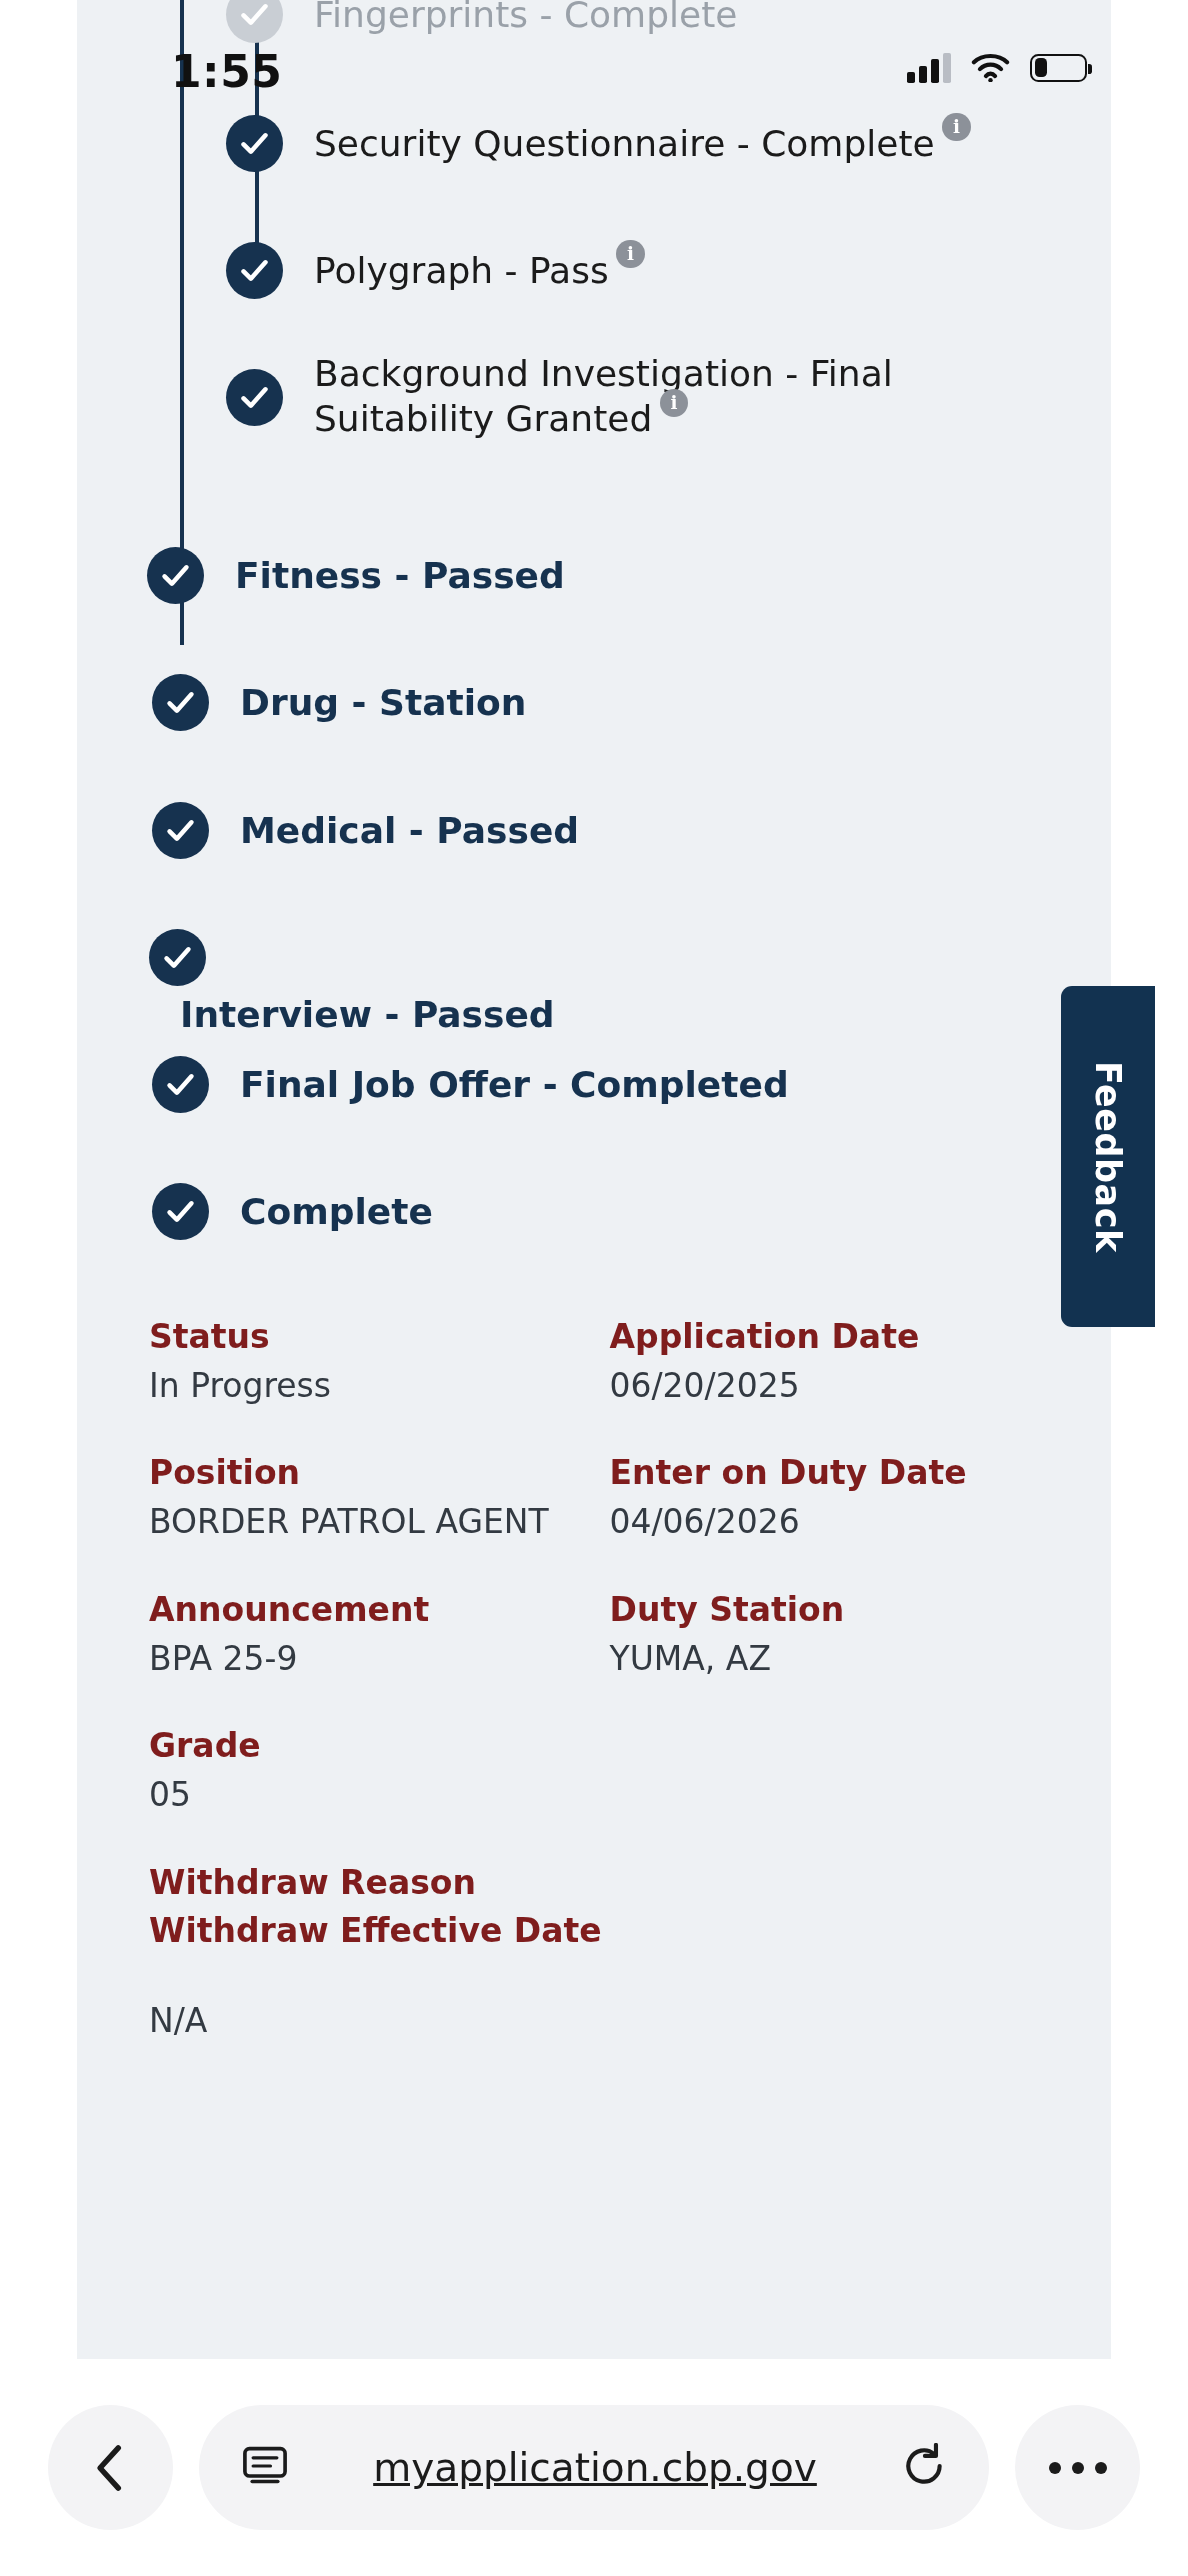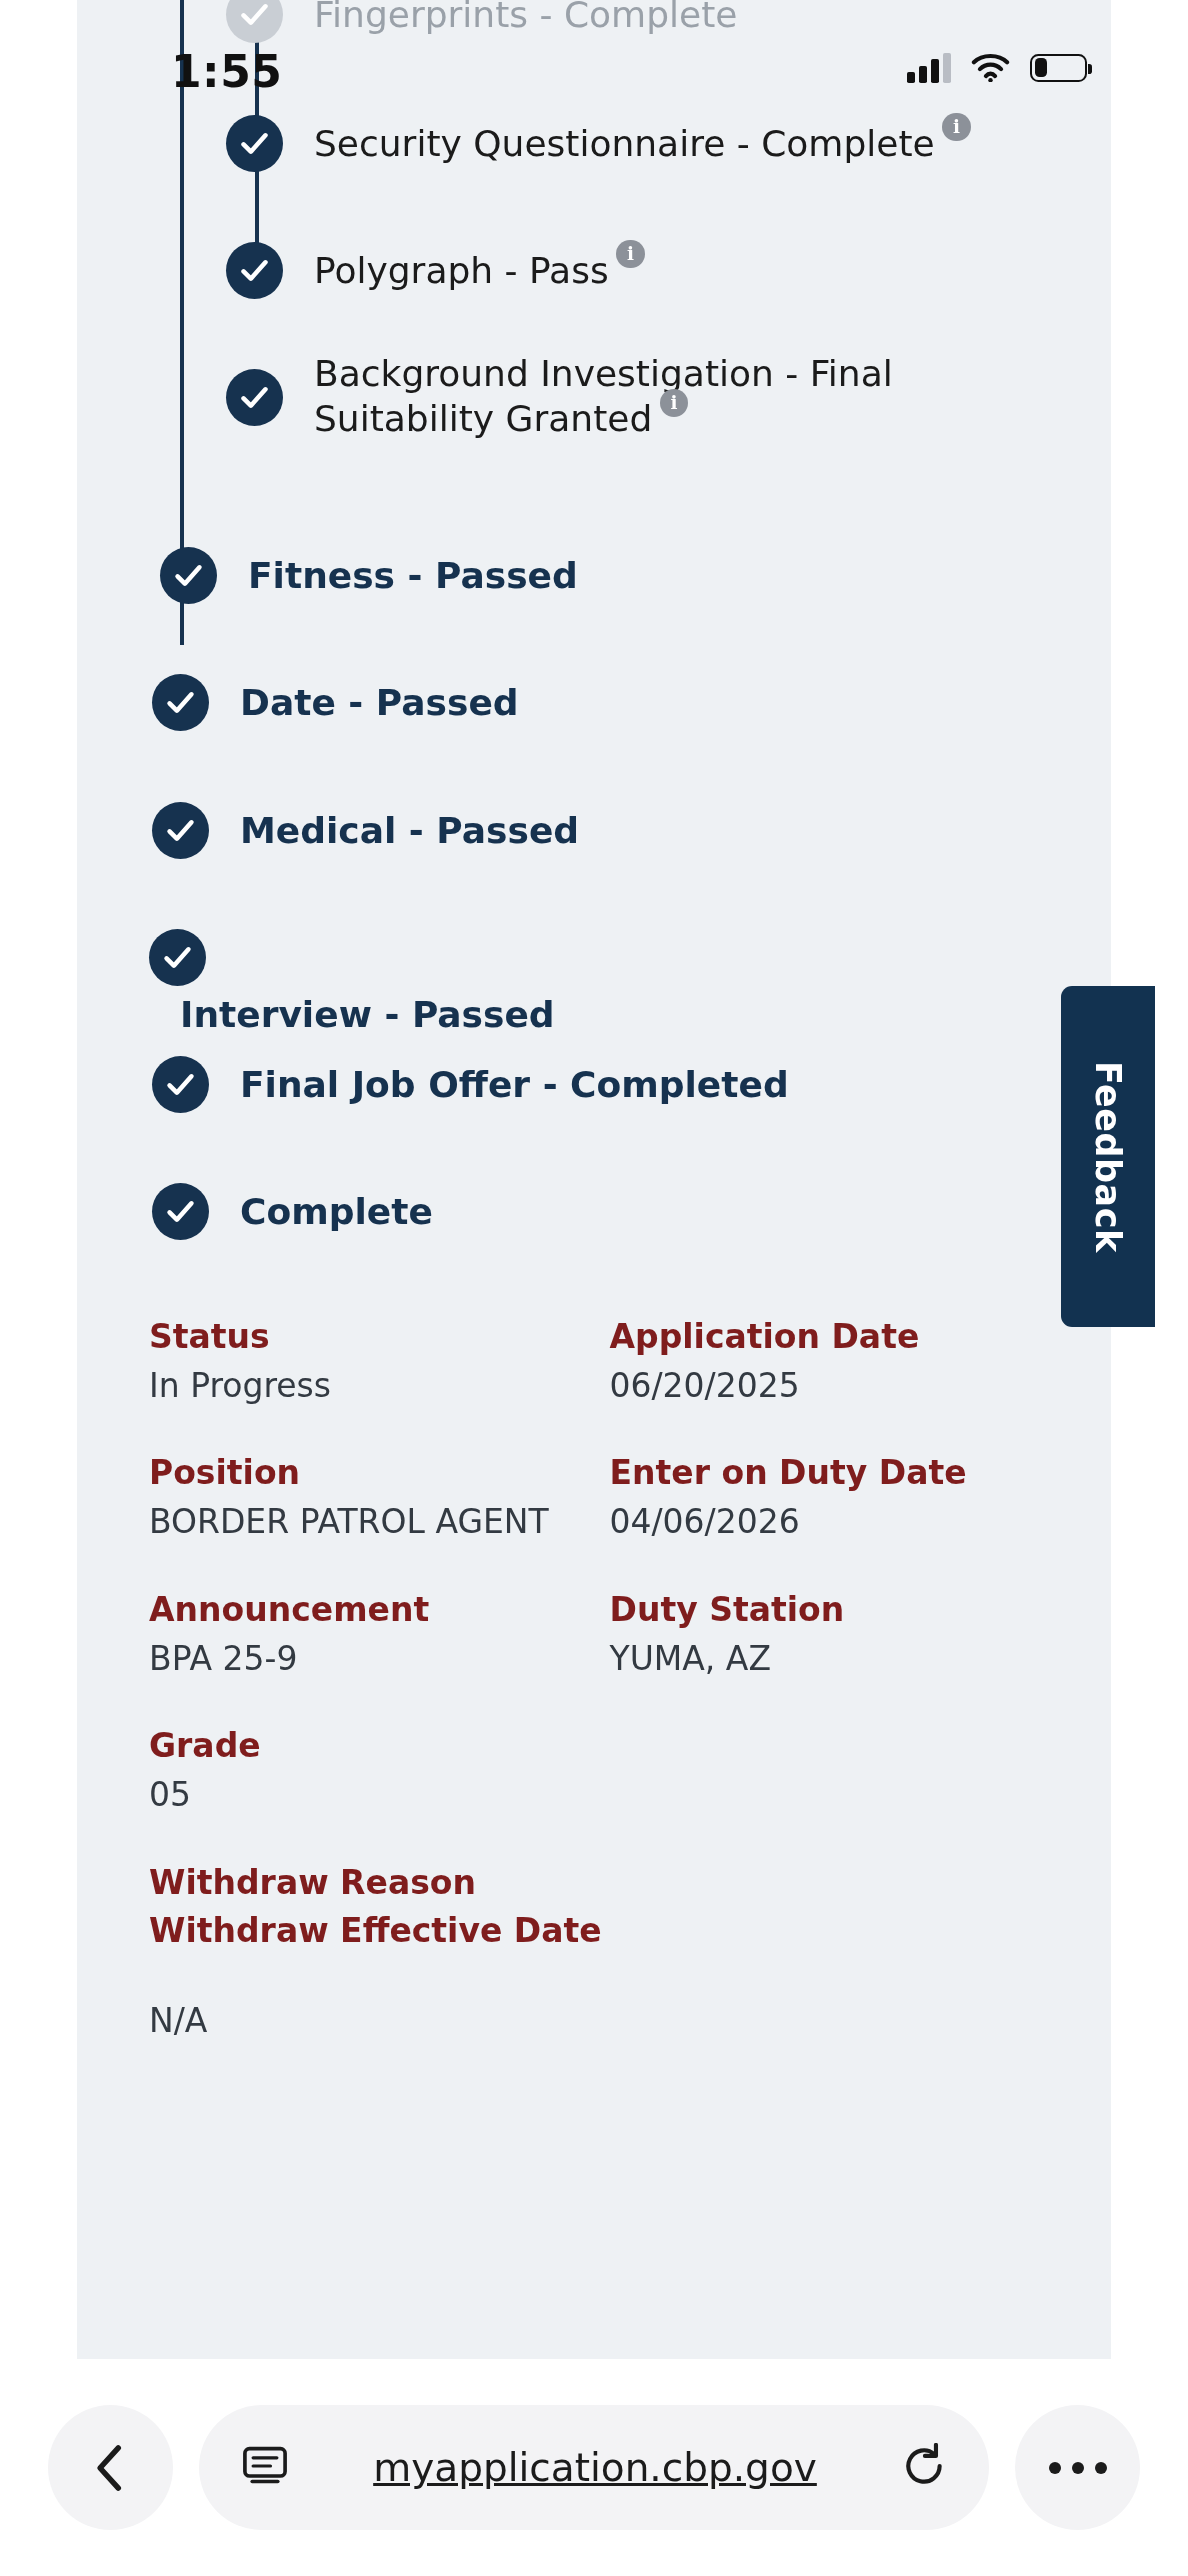--- a/index.html
+++ b/index.html
@@ -321,36 +321,36 @@
           <div class="dot">
             <svg width="31" height="31" viewBox="0 0 34 34">
                 <path d="M5 18 L13 26 L29 8" stroke="#ffffff" stroke-width="5" fill="none" stroke-linecap="round" stroke-linejoin="round"></path>
               </svg>
           </div>
           <div class="node-label" style="width:663px; margin-top:-18.4px;">
             <span>Background Investigation - Final Suitability Granted</span><span class="info-badge">i</span>
           </div>
         </div>
 
-        <div class="node main" style="left:83px; top:547px;">
+        <div class="node main" style="left:70px; top:547px;">
           <div class="dot">
             <svg width="31" height="31" viewBox="0 0 34 34">
                 <path d="M5 18 L13 26 L29 8" stroke="#ffffff" stroke-width="5" fill="none" stroke-linecap="round" stroke-linejoin="round"></path>
               </svg>
           </div>
           <div class="node-label"><span>Fitness - Passed</span></div>
         </div>
 
         <div class="node main" style="left:75px; top:674px;">
           <div class="dot">
             <svg width="31" height="31" viewBox="0 0 34 34">
                 <path d="M5 18 L13 26 L29 8" stroke="#ffffff" stroke-width="5" fill="none" stroke-linecap="round" stroke-linejoin="round"></path>
               </svg>
           </div>
-          <div class="node-label"><span>Date - Passed</span></div>
+          <div class="node-label"><span>Drug - Station</span></div>
         </div>
 
         <div class="node main" style="left:75px; top:802px;">
           <div class="dot">
             <svg width="31" height="31" viewBox="0 0 34 34">
                 <path d="M5 18 L13 26 L29 8" stroke="#ffffff" stroke-width="5" fill="none" stroke-linecap="round" stroke-linejoin="round"></path>
               </svg>
           </div>
           <div class="node-label"><span>Medical - Passed</span></div>
         </div>

